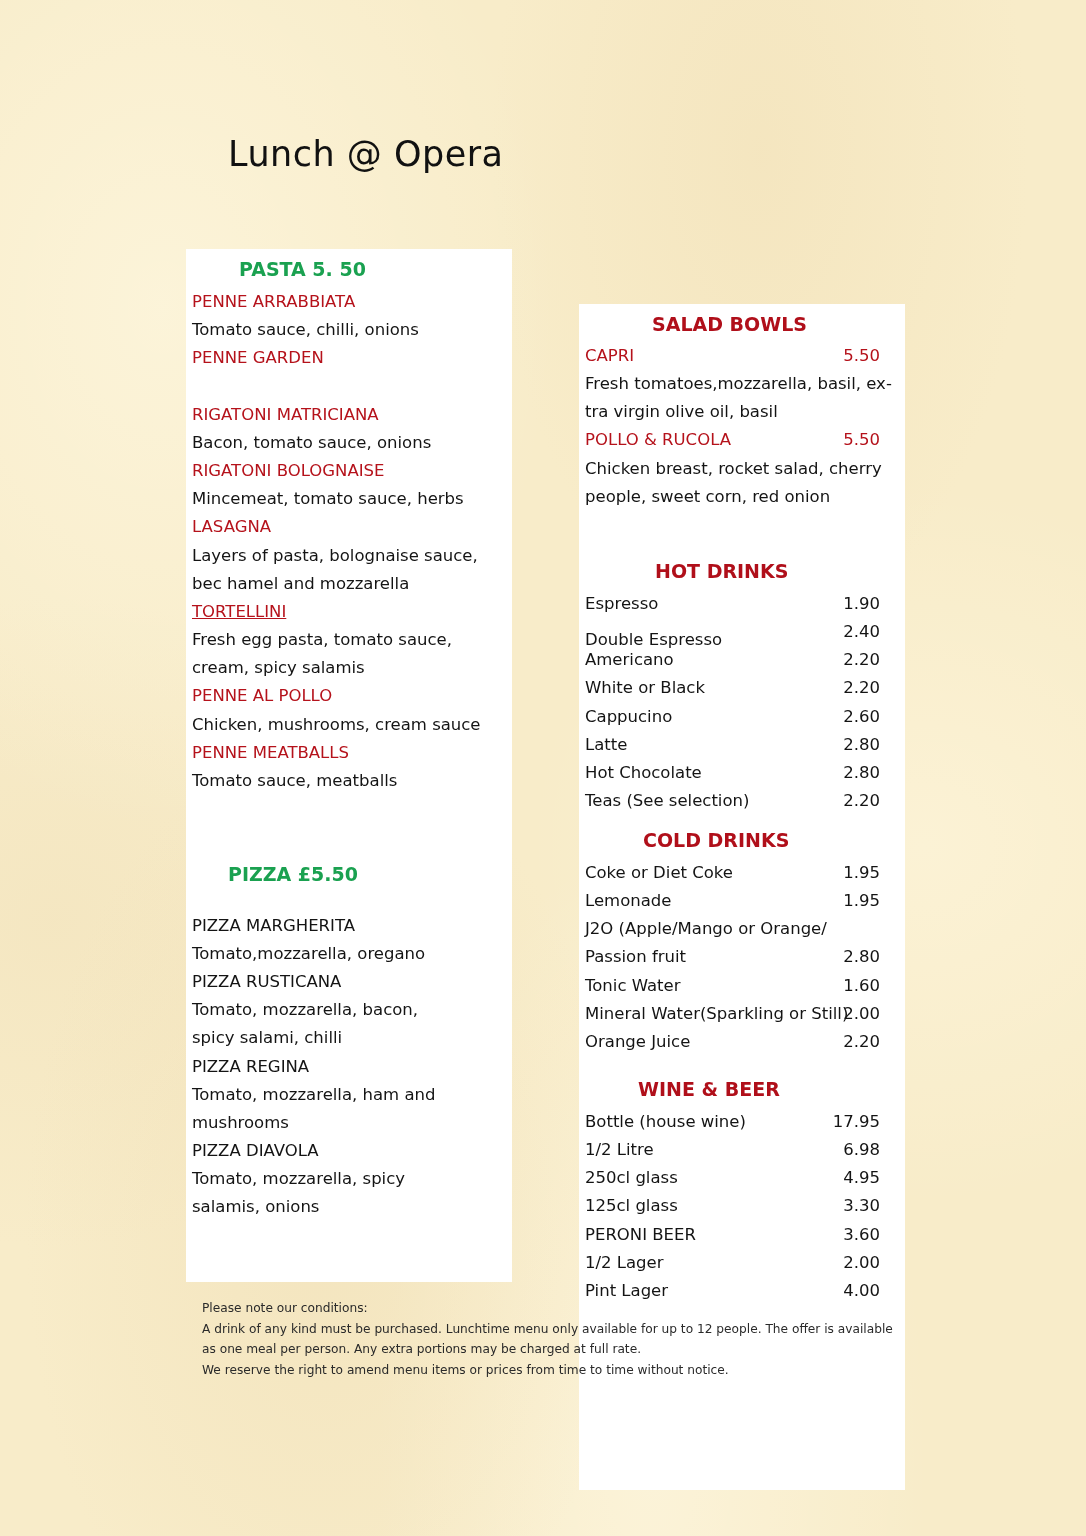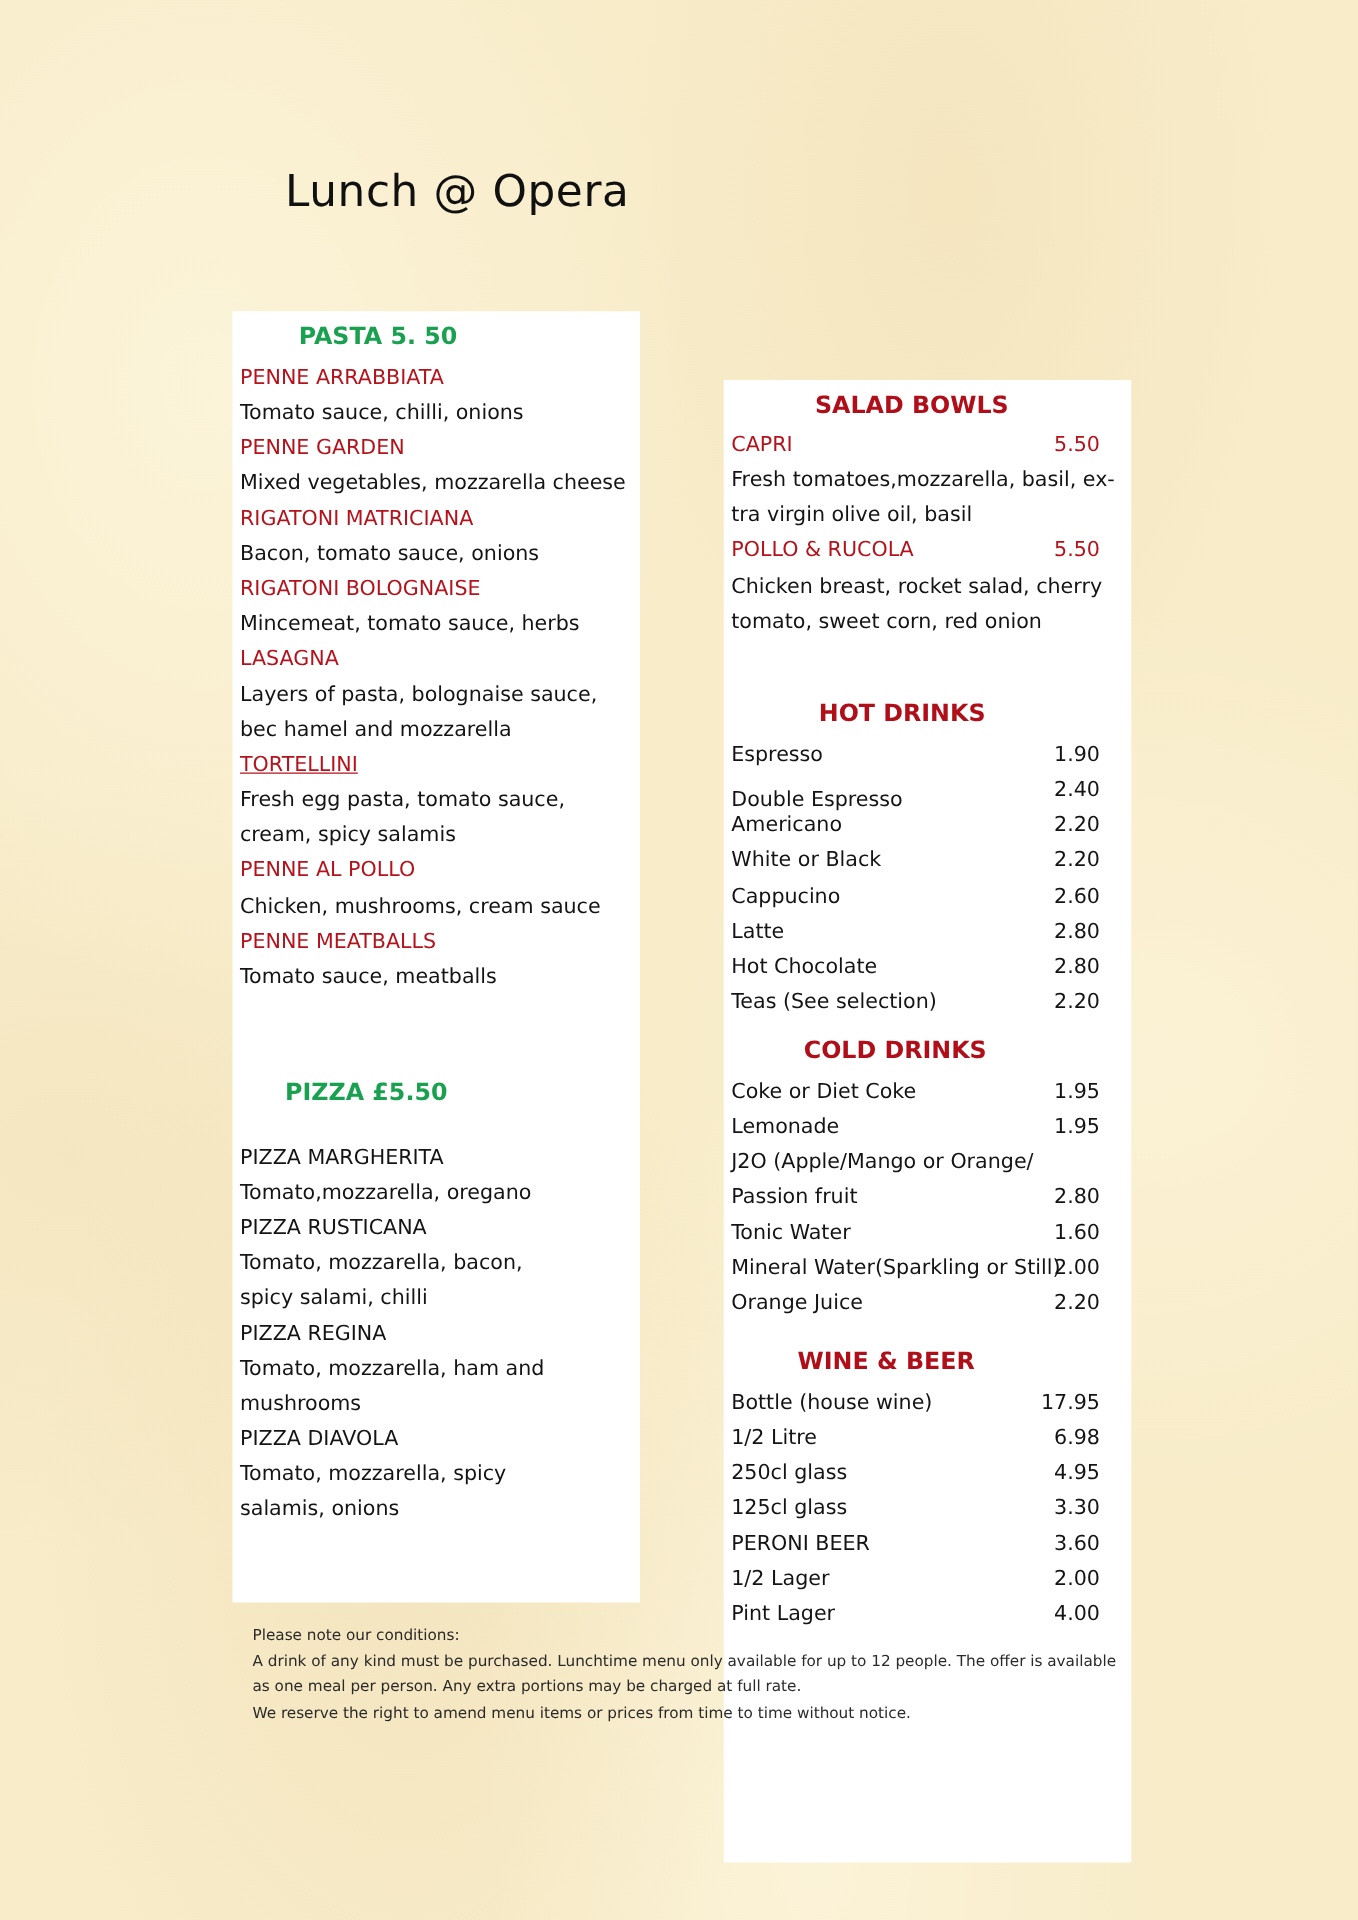--- a/index.html
+++ b/index.html
@@ -99,21 +99,20 @@
 <body>
 
 <div class="title">Lunch @ Opera</div>
 
 <div class="panel panel-left">
   <div class="heading-green" style="left:53px; top:9px;">PASTA  5. 50</div>
 
   <div class="line red" style="top:42px;">PENNE  ARRABBIATA</div>
   <div class="line" style="top:70px;">Tomato sauce, chilli, onions</div>
   <div class="line red" style="top:98px;">PENNE GARDEN</div>
-  <div class="line" style="top:126px;">Mixed vegetables, mozzarella cheese</div>
   <div class="line red" style="top:155px;">RIGATONI MATRICIANA</div>
   <div class="line" style="top:183px;">Bacon, tomato sauce, onions</div>
   <div class="line red" style="top:211px;">RIGATONI BOLOGNAISE</div>
   <div class="line" style="top:239px;">Mincemeat, tomato sauce, herbs</div>
   <div class="line red" style="top:267px;">LASAGNA</div>
   <div class="line" style="top:296px;">Layers of pasta, bolognaise sauce,</div>
   <div class="line" style="top:324px;">bec hamel and mozzarella</div>
   <div class="line red" style="top:352px;text-decoration:underline;">TORTELLINI</div>
   <div class="line" style="top:380px;">Fresh egg pasta, tomato sauce,</div>
   <div class="line" style="top:408px;">cream, spicy salamis</div>
@@ -140,21 +139,21 @@
 <div class="panel panel-right">
   <div class="heading-red" style="left:73px; top:9px;">SALAD BOWLS</div>
 
   <div class="line red" style="top:41px;">CAPRI</div>
   <div class="price red" style="top:41px;">5.50</div>
   <div class="line" style="top:69px;">Fresh tomatoes,mozzarella, basil, ex-</div>
   <div class="line" style="top:97px;">tra virgin olive oil, basil</div>
   <div class="line red" style="top:125px;">POLLO &amp; RUCOLA</div>
   <div class="price red" style="top:125px;">5.50</div>
   <div class="line" style="top:154px;">Chicken breast, rocket salad, cherry</div>
-  <div class="line" style="top:182px;">tomato, sweet corn, red onion</div>
+  <div class="line" style="top:182px;">people, sweet corn, red onion</div>
 
   <div class="heading-red" style="left:76px; top:256px;">HOT DRINKS</div>
 
   <div class="line" style="top:289px;">Espresso</div>
   <div class="price" style="top:289px;">1.90</div>
   <div class="line" style="top:325px;">Double Espresso</div>
   <div class="price" style="top:317px;">2.40</div>
   <div class="line" style="top:345px;">Americano</div>
   <div class="price" style="top:345px;">2.20</div>
   <div class="line" style="top:373px;">White or Black</div>

